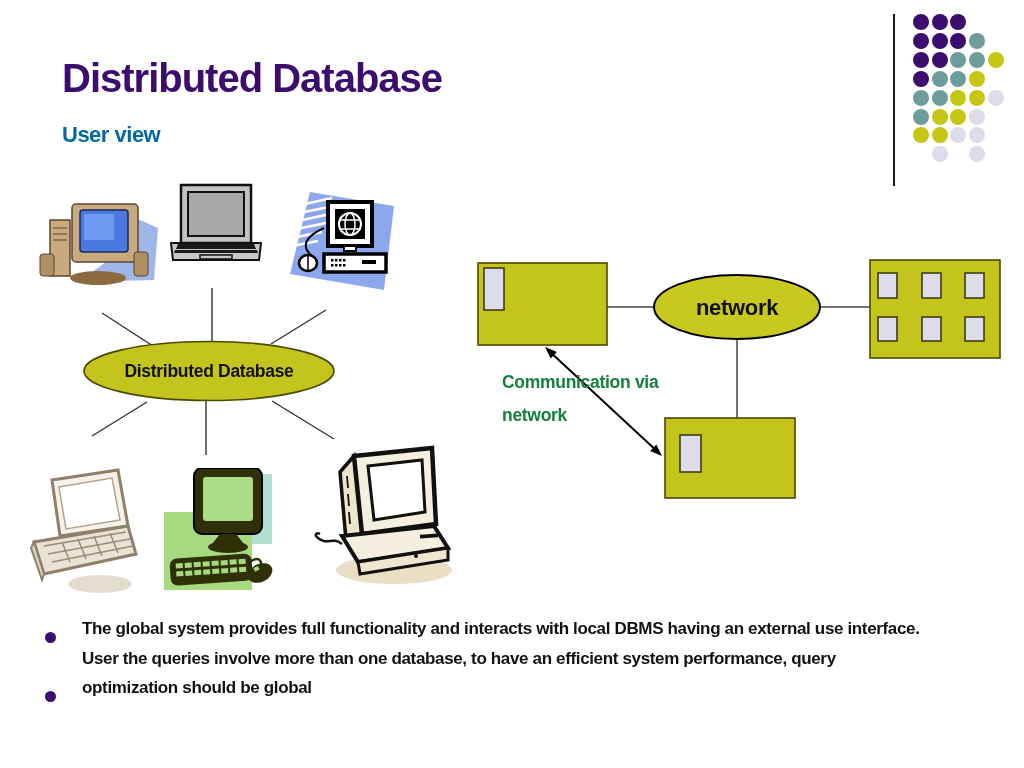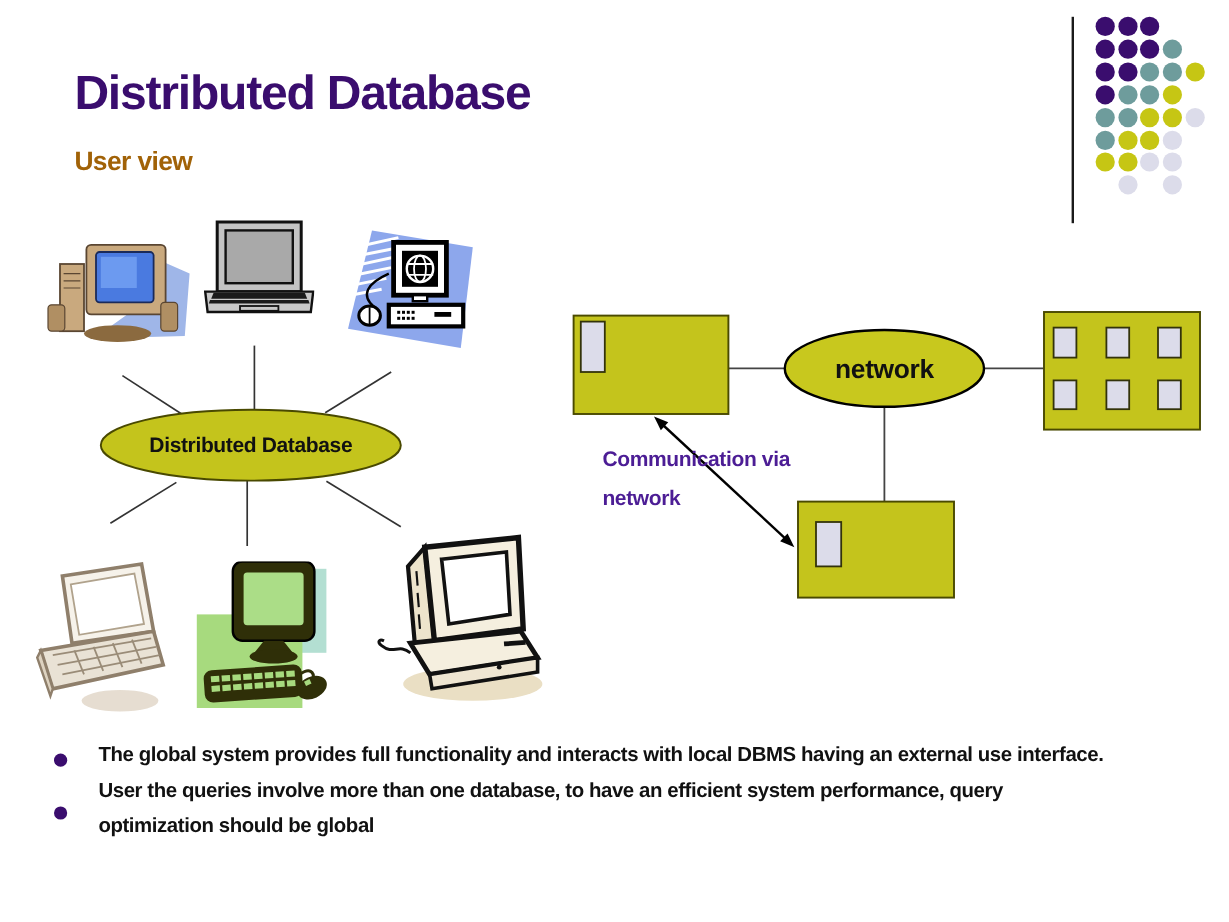--- a/index.html
+++ b/index.html
@@ -2,42 +2,42 @@
 <html><head>
 <meta charset="utf-8">
 <style>
   html,body{margin:0;padding:0;background:#fff;}
   .slide{position:relative;width:1024px;height:768px;background:#ffffff;
          font-family:"Liberation Sans",sans-serif;overflow:hidden;}
 
   .slide-title{position:absolute;left:62px;top:56px;margin:0;
     font-size:40px;font-weight:bold;letter-spacing:-1px;color:#3A0D6E;}
   .slide-subtitle{position:absolute;left:62px;top:122px;margin:0;
-    font-size:22px;font-weight:bold;letter-spacing:-0.5px;color:#a16207;}
+    font-size:22px;font-weight:bold;letter-spacing:-0.5px;color:#0369a1;}
 
   .corner-decor{position:absolute;left:880px;top:8px;width:140px;height:190px;}
   .decor-line{position:absolute;left:13px;top:6px;width:2px;height:172px;background:#1a1a1a;}
   .dot{position:absolute;width:16px;height:16px;border-radius:50%;}
 
   .clipart{position:absolute;}
   .cl-desktop{left:36px;top:192px;}
   .cl-laptop{left:170px;top:183px;}
   .cl-globe{left:288px;top:186px;}
   .cl-sketchlaptop{left:22px;top:462px;}
   .cl-green{left:158px;top:468px;}
   .cl-sketchdesktop{left:312px;top:440px;}
 
   .hub-svg{position:absolute;left:0;top:270px;}
   .net-svg{position:absolute;left:460px;top:250px;}
 
   .annotation{position:absolute;left:502px;top:366px;width:168px;z-index:5;
-    font-size:17.5px;font-weight:bold;line-height:33px;letter-spacing:-0.3px;color:#4c1d95;}
+    font-size:17.5px;font-weight:bold;line-height:33px;letter-spacing:-0.3px;color:#15803d;}
 
   .bullets{position:absolute;left:40px;top:614px;width:888px;}
-  .bullet-item{display:flex;align-items:center;margin-bottom:1px;}
+  .bullet-item{display:flex;align-items:flex-end;margin-bottom:1px;}
   .bullet-dot{flex:none;width:11px;height:11px;border-radius:50%;background:#3A0D6E;
     margin:9px 26px 0 5px;}
   .bullet-text{font-size:17px;font-weight:bold;color:#111;line-height:29px;letter-spacing:-0.35px;}
 
   svg text{font-family:"Liberation Sans",sans-serif;}
 </style>
 </head>
 <body>
 
 <div class="slide">

